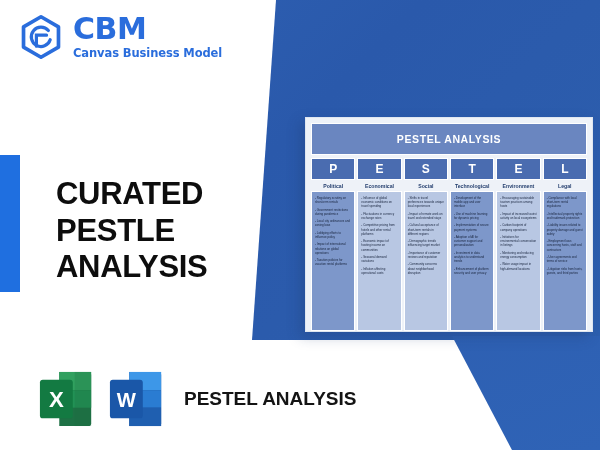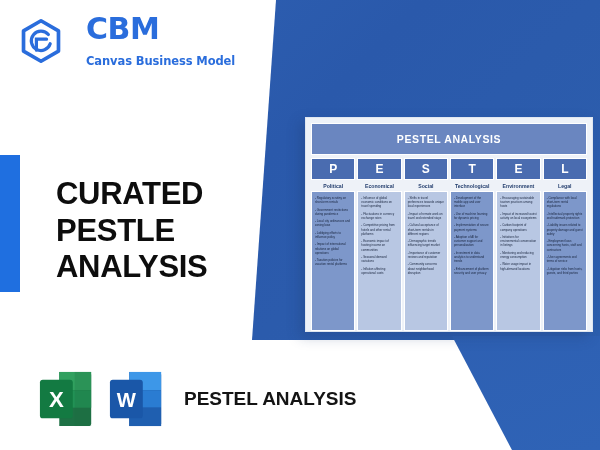--- a/index.html
+++ b/index.html
@@ -24,25 +24,25 @@
     background:linear-gradient(160deg,#2a57a8 0%,#2f63b6 100%);
     clip-path:polygon(452px 336px, 600px 336px, 600px 450px, 512px 450px);
     z-index:1;
   }
   .left-bar{
     position:absolute;left:0;top:155px;width:20px;height:137px;
     background:#1f6fe0;z-index:3;
   }
 
   
-  .logo-wrap{position:absolute;left:18px;top:14px;display:flex;align-items:center;gap:22px;z-index:5;}
+  .logo-wrap{position:absolute;left:18px;top:14px;display:flex;align-items:center;gap:9px;z-index:5;}
   .logo-mark{width:46px;height:46px;display:block;}
   .logo-text{display:flex;flex-direction:column;line-height:1;}
   .logo-title{font-size:30px;font-weight:bold;color:#2a6ddc;letter-spacing:-0.5px;font-family:"DejaVu Sans",sans-serif;}
-  .logo-sub{font-size:11.5px;font-weight:bold;color:#2a6ddc;margin-top:12px;letter-spacing:-0.1px;font-family:"DejaVu Sans",sans-serif;}
+  .logo-sub{font-size:11.5px;font-weight:bold;color:#2a6ddc;margin-top:4px;letter-spacing:-0.1px;font-family:"DejaVu Sans",sans-serif;}
 
   
   .main-title{
     position:absolute;left:56px;top:176px;width:270px;z-index:5;
     font-size:31px;line-height:1.18;font-weight:bold;color:#0d0d0d;
     letter-spacing:-0.3px;
   }
 
   
   .bottom-row{position:absolute;left:38px;top:368px;display:flex;align-items:center;gap:12px;z-index:5;}

